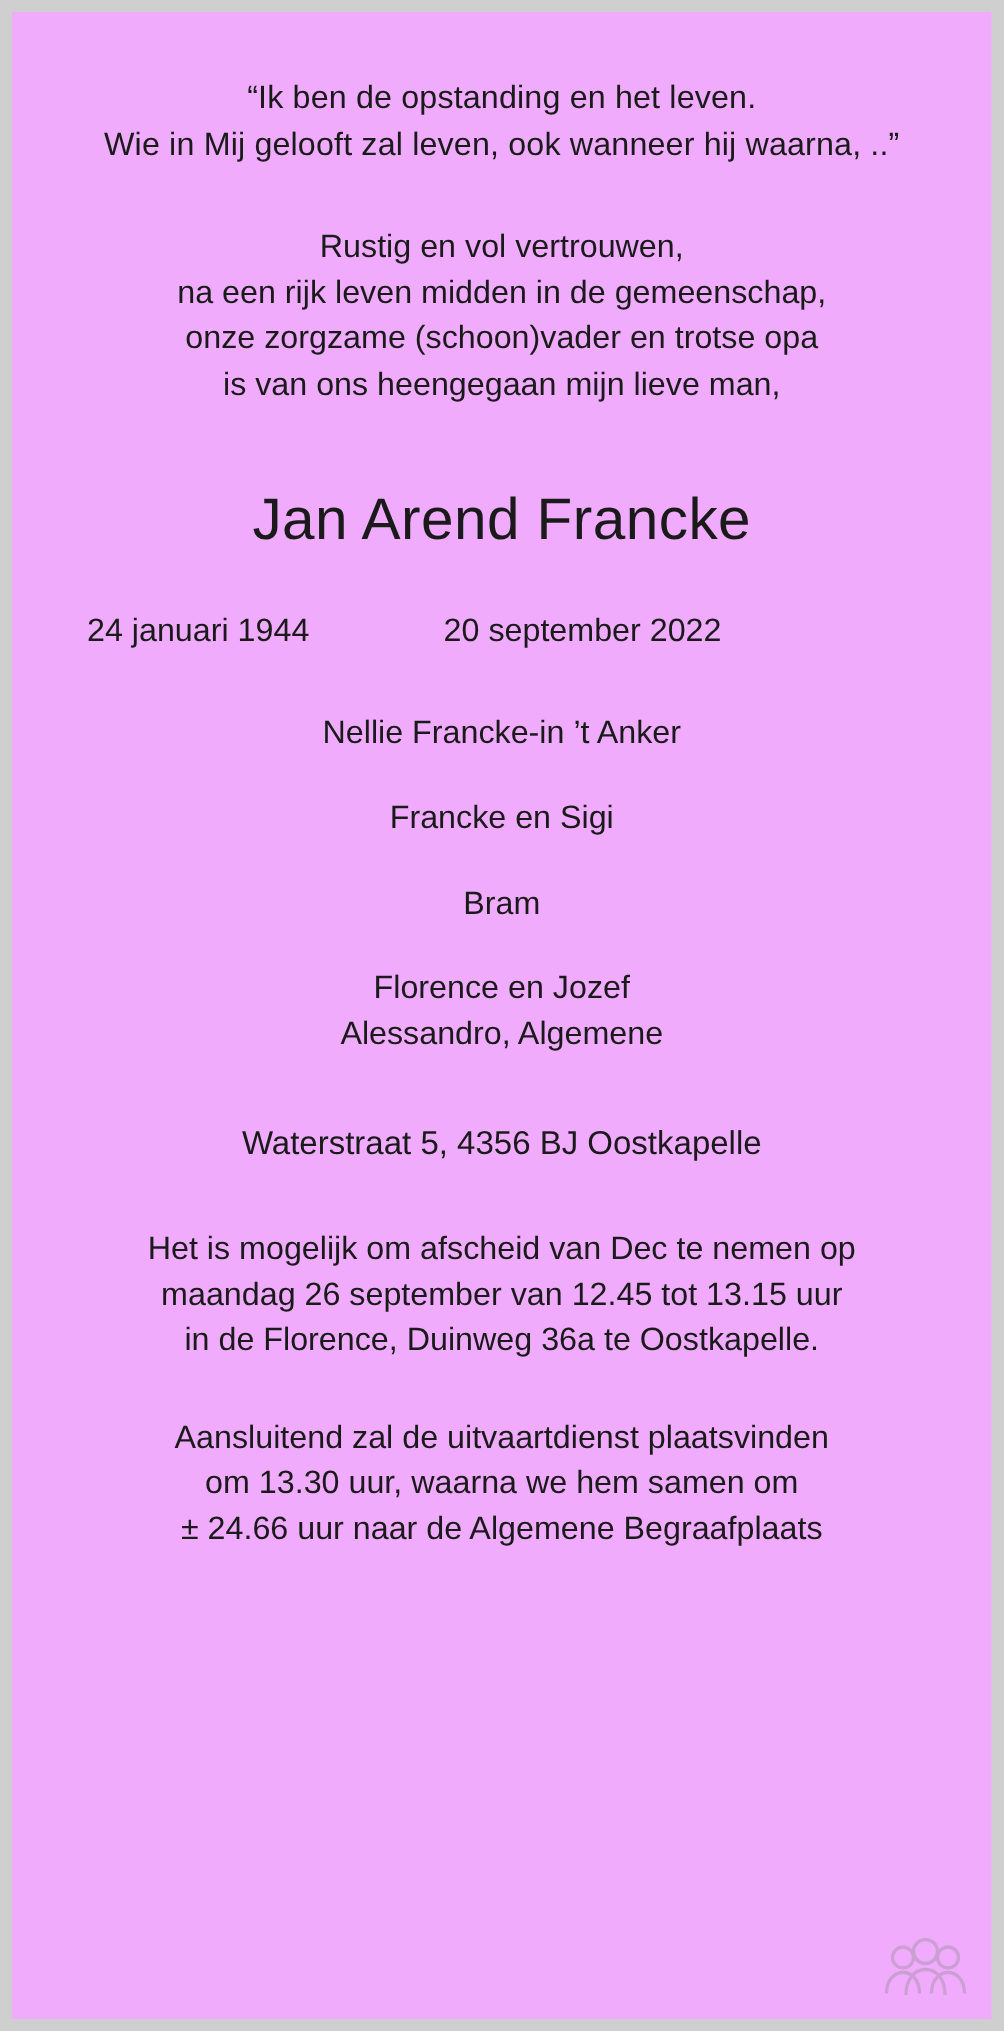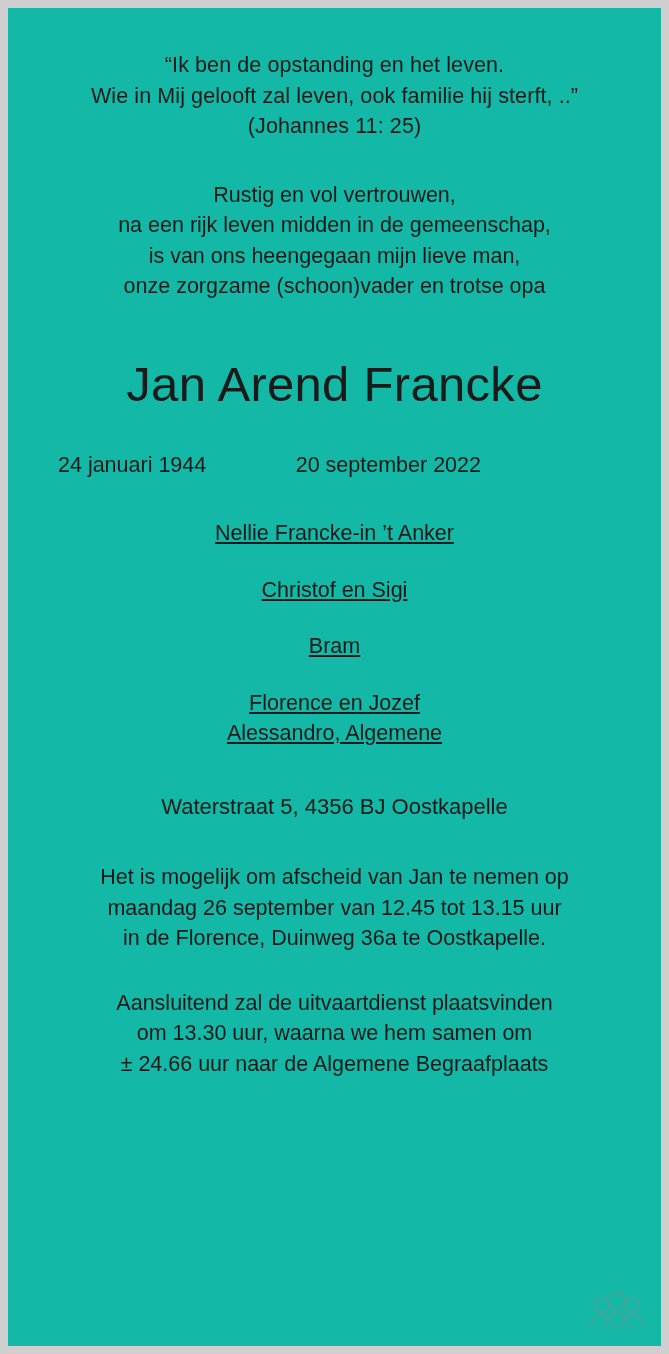--- a/index.html
+++ b/index.html
@@ -13,21 +13,21 @@
     font-family: "Liberation Sans", sans-serif;
     color: #1a1a1a;
     overflow: hidden;
   }
   .card {
     position: absolute;
     left: 8px;
     top: 8px;
     width: 653px;
     height: 1338px;
-    background: #14b8a6;
+    background: #f0abfc;
     box-sizing: border-box;
     overflow: hidden;
   }
   .inner {
     position: absolute;
     left: 0;
     top: 0;
     width: 653px;
     padding-top: 42px;
     text-align: center;
@@ -38,40 +38,39 @@
   }
   .quote {
     font-size: 21.5px;
     letter-spacing: 0.1px;
   }
   .intro {
     font-size: 21.5px;
     margin-top: 38px;
   }
   .name {
-    font-size: 49px;
+    font-size: 39px;
     margin-top: 48px;
     letter-spacing: 0.3px;
   }
   .dates {
     margin-top: 34px;
     font-size: 21.5px;
     display: flex;
     justify-content: space-between;
     padding: 0 50px;
     box-sizing: border-box;
     width: 523px;
   }
   .family {
     margin-top: 40px;
     font-size: 21.5px;
   }
   .family .group {
     margin-bottom: 26px;
-    text-decoration: underline;
   }
   .family .group:last-child {
     margin-bottom: 0;
   }
   .family .sub {
     display: block;
   }
   .address {
     margin-top: 42px;
     font-size: 22px;
@@ -96,58 +95,57 @@
   }
 </style>
 </head>
 <body>
 
 <div class="card">
   <div class="inner">
 
     <div class="block quote">
       <span class="line">“Ik ben de opstanding en het leven.</span>
-      <span class="line">Wie in Mij gelooft zal leven, ook familie hij sterft, ..”</span>
-      <span class="line">(Johannes 11: 25)</span>
+      <span class="line">Wie in Mij gelooft zal leven, ook wanneer hij waarna, ..”</span>
     </div>
 
     <div class="block intro">
       <span class="line">Rustig en vol vertrouwen,</span>
       <span class="line">na een rijk leven midden in de gemeenschap,</span>
+      <span class="line">onze zorgzame (schoon)vader en trotse opa</span>
       <span class="line">is van ons heengegaan mijn lieve man,</span>
-      <span class="line">onze zorgzame (schoon)vader en trotse opa</span>
     </div>
 
     <div class="block name">Jan Arend Francke</div>
 
     <div class="dates">
       <span>24 januari 1944</span>
       <span>20 september 2022</span>
     </div>
 
     <div class="block family">
       <div class="group">
         <span class="line">Nellie Francke-in ’t Anker</span>
       </div>
       <div class="group">
-        <span class="line">Christof en Sigi</span>
+        <span class="line">Francke en Sigi</span>
       </div>
       <div class="group">
         <span class="line">Bram</span>
       </div>
       <div class="group">
         <span class="line">Florence en Jozef</span>
         <span class="sub">Alessandro, Algemene</span>
       </div>
     </div>
 
     <div class="block address">Waterstraat 5, 4356 BJ  Oostkapelle</div>
 
     <div class="block para first">
-      <span class="line">Het is mogelijk om afscheid van Jan te nemen op</span>
+      <span class="line">Het is mogelijk om afscheid van Dec te nemen op</span>
       <span class="line">maandag 26 september van 12.45 tot 13.15 uur</span>
       <span class="line">in de Florence, Duinweg 36a te Oostkapelle.</span>
     </div>
 
     <div class="block para">
       <span class="line">Aansluitend zal de uitvaartdienst plaatsvinden</span>
       <span class="line">om 13.30 uur, waarna we hem samen om</span>
       <span class="line">± 24.66 uur naar de Algemene Begraafplaats</span>
     </div>
 

